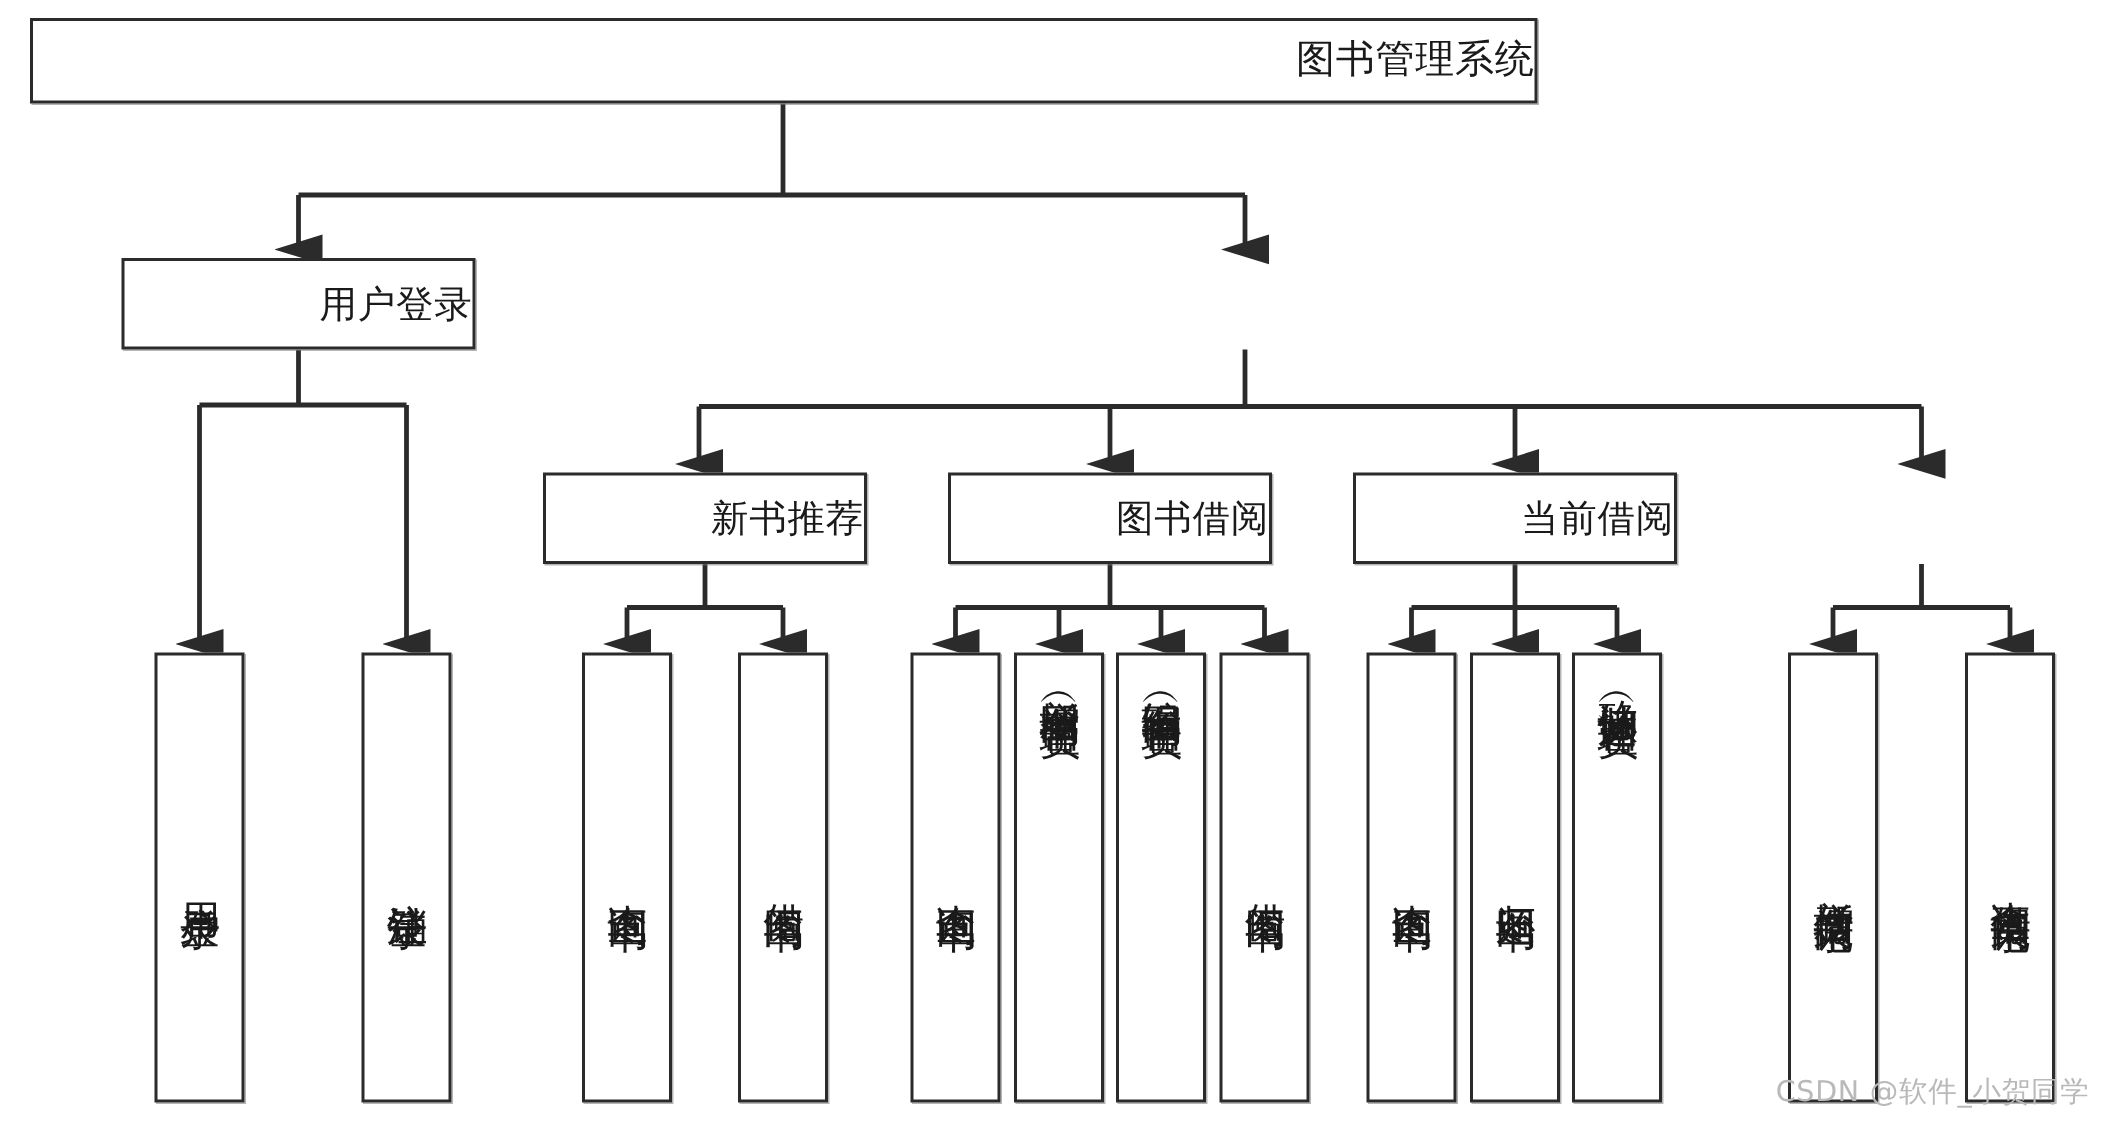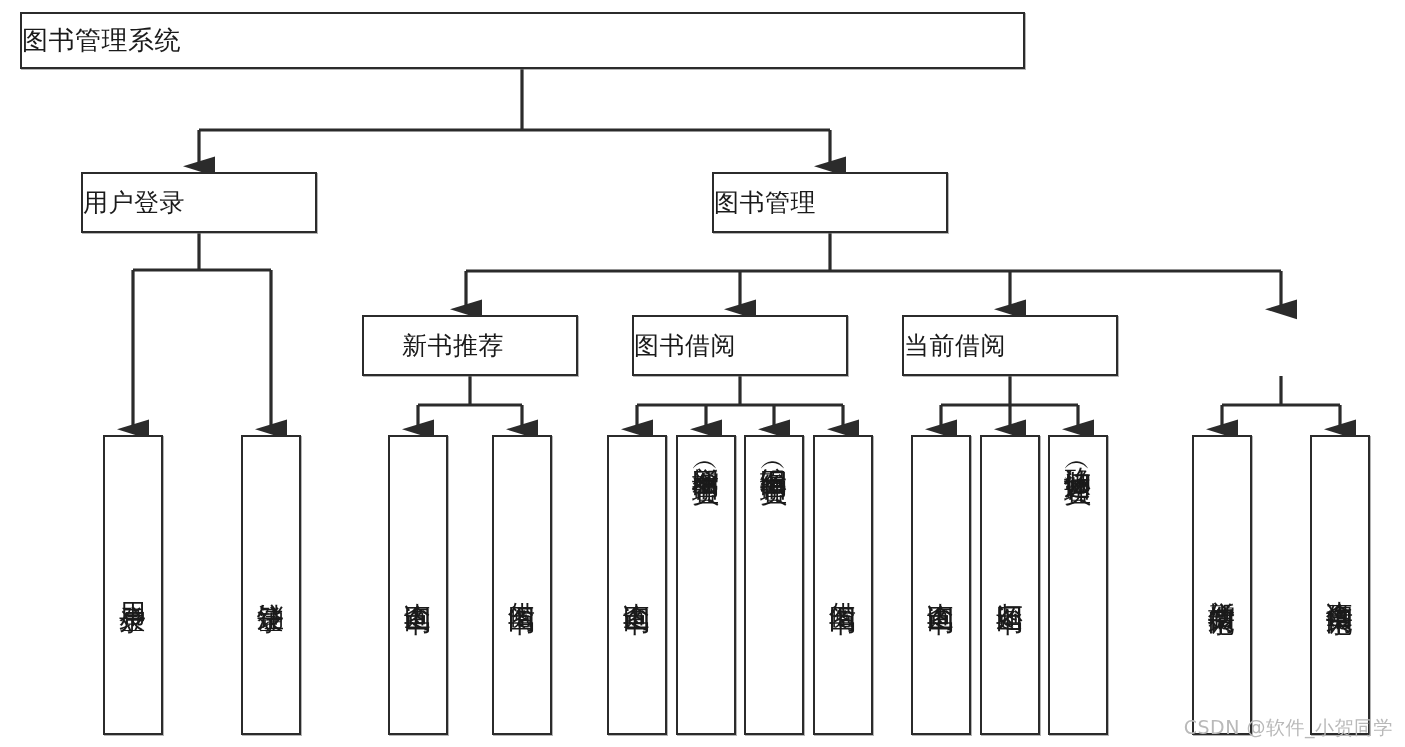--- a/index.html
+++ b/index.html
@@ -26,21 +26,21 @@
     height: 747px;
     pointer-events: none;
   }
   .node {
     position: absolute;
     box-sizing: border-box;
     background: #ffffff;
     border: 2.5px solid #2b2b2b;
     display: flex;
     align-items: center;
-    justify-content: flex-start;
+    justify-content: flex-end;
     box-shadow: 1px 1px 0 0 rgba(120,120,120,0.55);
   }
   .node-label {
     color: #1a1a1a;
     letter-spacing: 0.5px;
     line-height: 1.02;
     white-space: pre;
     text-align: center;
   }
   .node.horizontal .node-label {
@@ -133,23 +133,20 @@
   </svg>
 
   <div class="node root horizontal" style="left:20px; top:12px; width:1005px; height:57px;">
     <span class="node-label">图书管理系统</span>
   </div>
 
   <div class="node horizontal" style="left:81px; top:172px; width:236px; height:61px;">
     <span class="node-label">用户登录</span>
   </div>
 
-  <div class="node horizontal" style="left:712px; top:172px; width:236px; height:61px;">
-    <span class="node-label">图书管理</span>
-  </div>
 
   <div class="node horizontal" style="left:362px; top:315px; width:216px; height:61px;padding-left:38px;">
     <span class="node-label">新书推荐</span>
   </div>
 
   <div class="node horizontal" style="left:632px; top:315px; width:216px; height:61px;">
     <span class="node-label">图书借阅</span>
   </div>
 
   <div class="node horizontal" style="left:902px; top:315px; width:216px; height:61px;">

